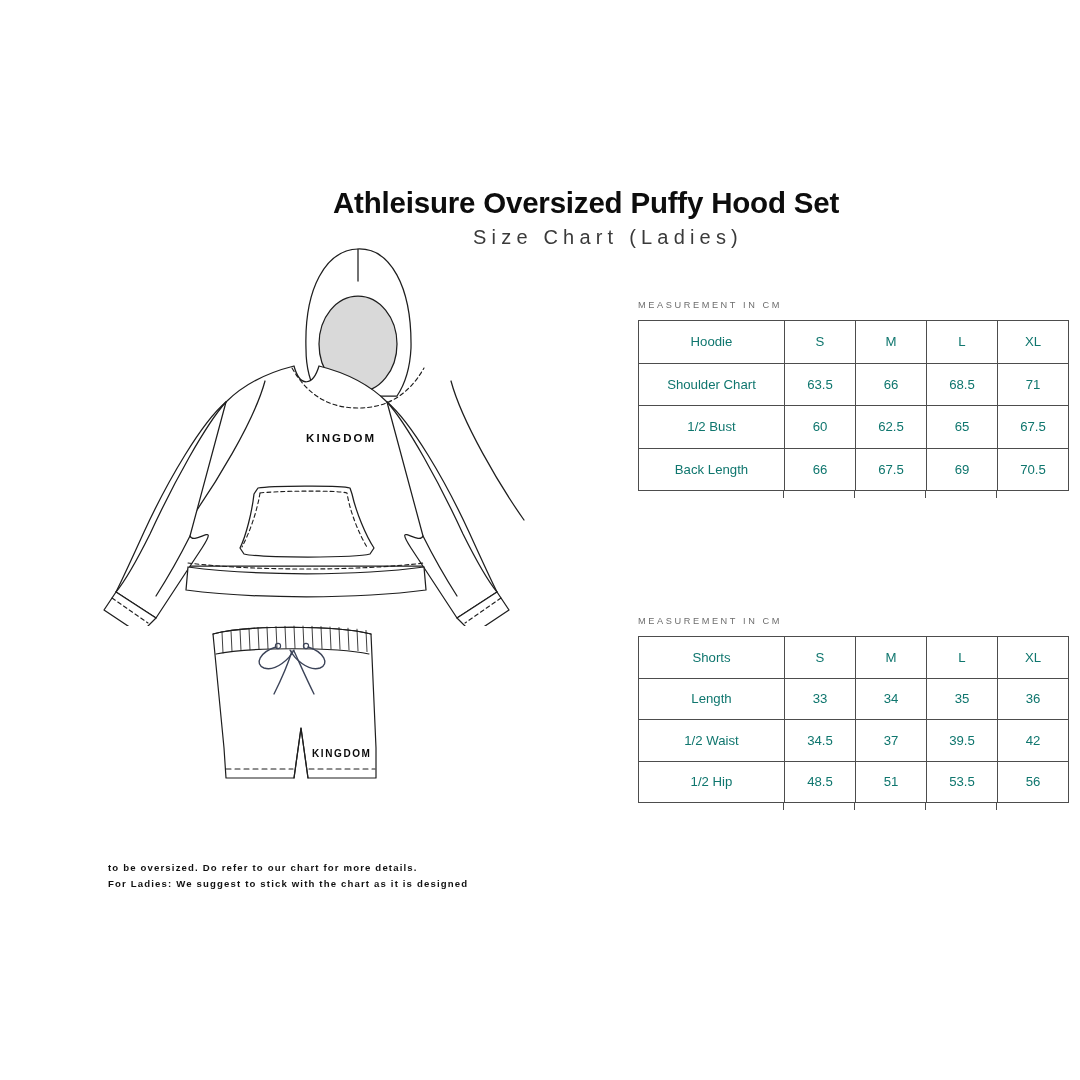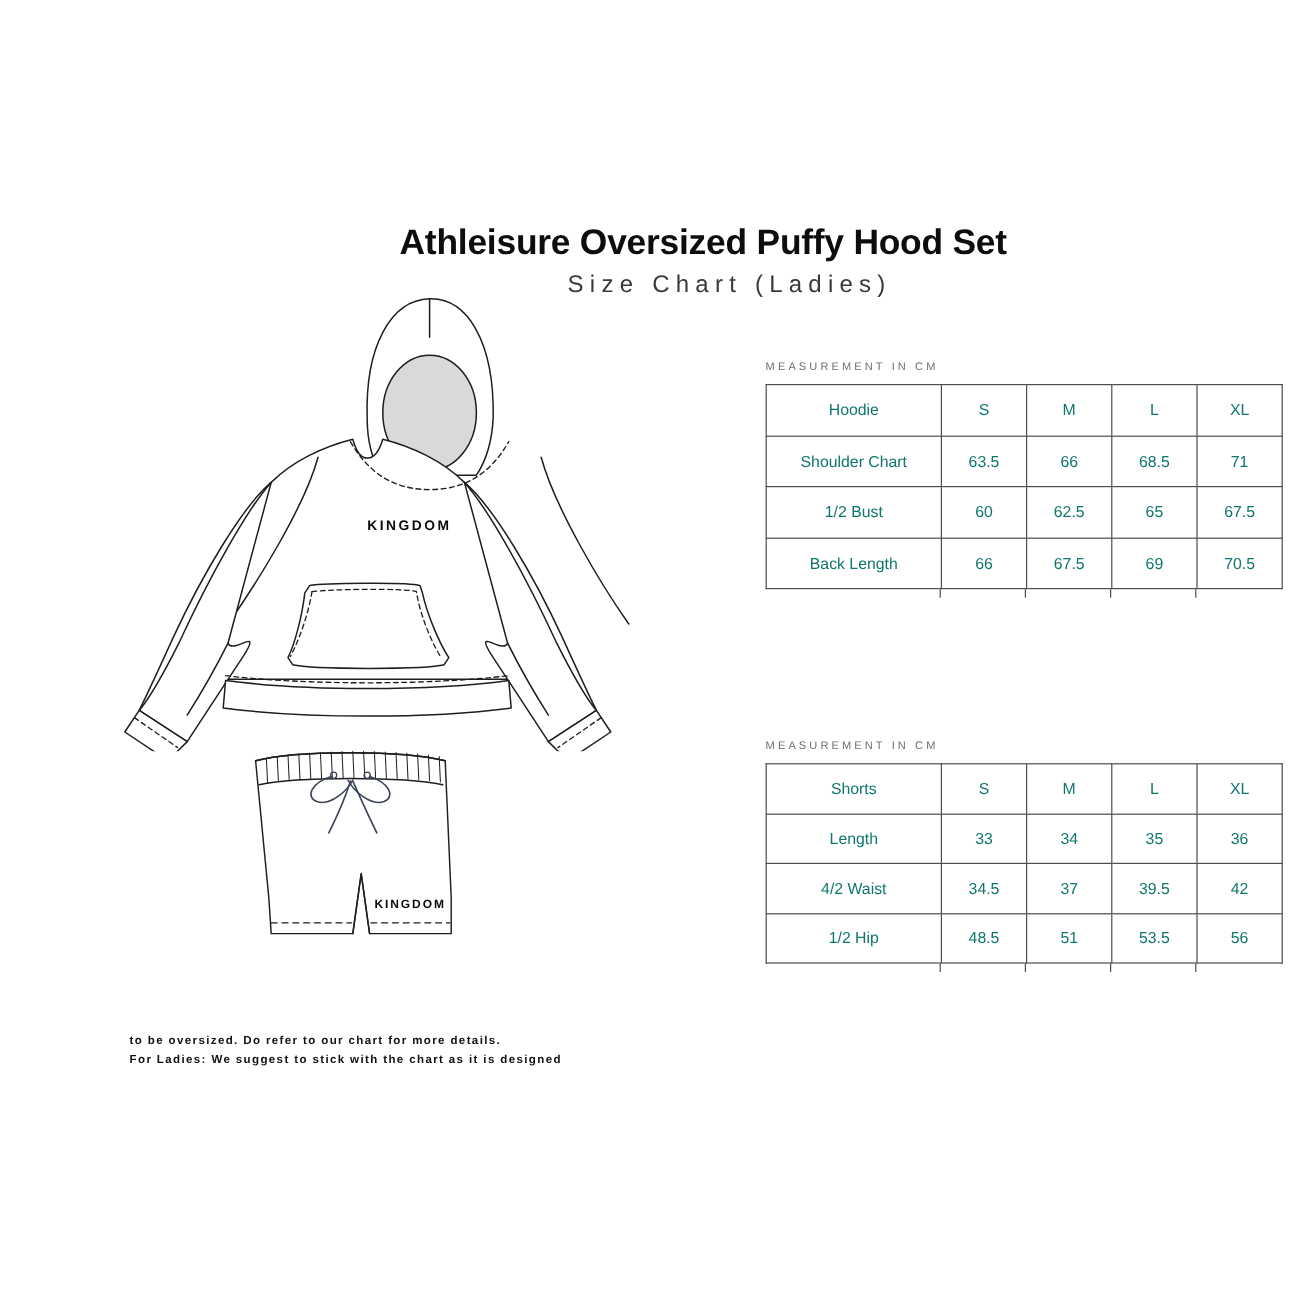--- a/index.html
+++ b/index.html
@@ -324,21 +324,21 @@
           <td>XL</td>
         </tr>
         <tr>
           <td class="rowlabel">Length</td>
           <td>33</td>
           <td>34</td>
           <td>35</td>
           <td>36</td>
         </tr>
         <tr>
-          <td class="rowlabel">4/2 Waist</td>
+          <td class="rowlabel">1/2 Waist</td>
           <td>34.5</td>
           <td>37</td>
           <td>39.5</td>
           <td>42</td>
         </tr>
         <tr>
           <td class="rowlabel">1/2 Hip</td>
           <td>48.5</td>
           <td>51</td>
           <td>53.5</td>

